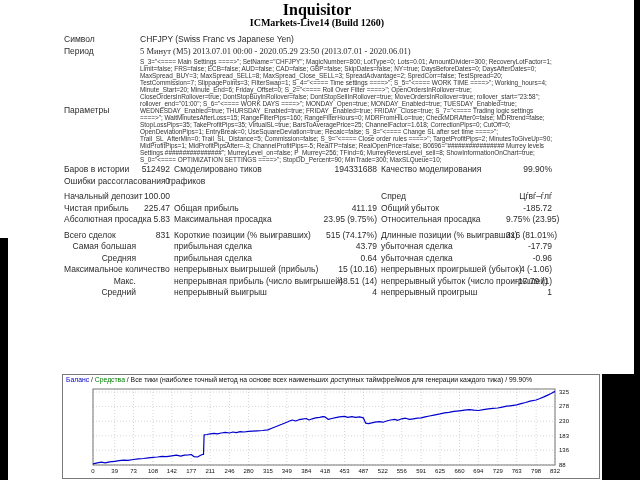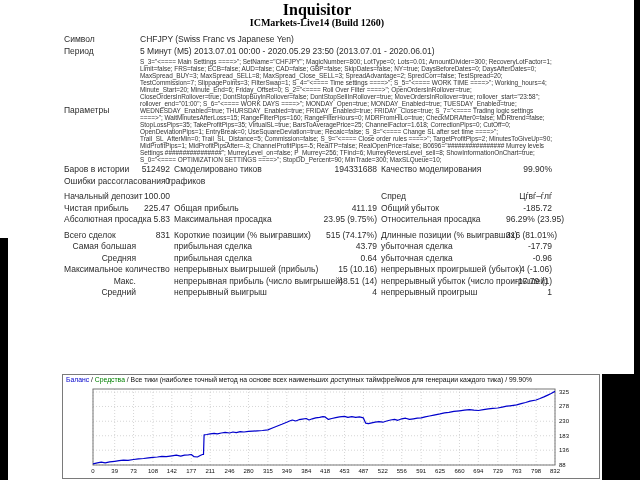--- a/index.html
+++ b/index.html
@@ -45,21 +45,21 @@
         <col style="width:125px">
         <col style="width:50px">
     </colgroup>
     <tbody id="rows">
         <tr>
           <td class="c1">Символ</td>
           <td colspan="5" class="" style="white-space: normal;">CHFJPY (Swiss Franc vs Japanese Yen)</td>
         </tr>
         <tr>
           <td class="c1">Период</td>
-          <td colspan="5" class="" style="white-space: normal;">5 Минут (M5) 2013.07.01 00:00 - 2020.05.29 23:50 (2013.07.01 - 2020.06.01)</td>
+          <td colspan="5" class="" style="white-space: normal; font-family: Liberation Serif, serif;">5 Минут (M5) 2013.07.01 00:00 - 2020.05.29 23:50 (2013.07.01 - 2020.06.01)</td>
         </tr>
         <tr>
           <td class="c1">Параметры</td>
           <td colspan="5" class="params" style="white-space: normal;">S_3="&lt;==== Main Settings ====&gt;"; SetName="CHFJPY"; MagicNumber=800; LotType=0; Lots=0.01; AmountDivider=300; RecoveryLotFactor=1; Limit=false; FRS=false; ECB=false; AUD=false; CAD=false; GBP=false; SkipDates=false; NY=true; DaysBeforeDates=0; DaysAfterDates=0; MaxSpread_BUY=3; MaxSpread_SELL=8; MaxSpread_Close_SELL=3; SpreadAdvantage=2; SpredCorr=false; TestSpread=20; TestCommission=7; SlippagePoints=3; FilterSwap=1; S_4="&lt;==== Time settings ====&gt;"; S_5="&lt;==== WORK TIME ====&gt;"; Working_hours=4; Minute_Start=20; Minute_End=6; Friday_Offset=0; S_2="&lt;==== Roll Over Filter ====&gt;"; OpenOrdersInRollover=true; CloseOrdersInRollover=true; DontStopBuyInRollover=false; DontStopSellInRollover=true; MoveOrdersInRollover=true; rollover_start="23:58"; rollover_end="01:00"; S_6="&lt;==== WORK DAYS ====&gt;"; MONDAY_Open=true; MONDAY_Enabled=true; TUESDAY_Enabled=true; WEDNESDAY_Enabled=true; THURSDAY_Enabled=true; FRIDAY_Enabled=true; FRIDAY_Close=true; S_7="&lt;==== Trading logic settings ====&gt;"; WaitMinutesAfterLoss=15; RangeFilterPips=160; RangeFilterHours=0; MDRFromHiLo=true; CheckMDRAfter0=false; MDRtrend=false; StopLossPips=35; TakeProfitPips=35; VirtualSL=true; BarsToAveragePrice=25; ChannelFactor=1.618; CorrectionPips=0; CutOff=0; OpenDeviationPips=1; EntryBreak=0; UseSquareDeviation=true; Recalc=false; S_8="&lt;==== Change SL after set time ====&gt;"; Trail_SL_AfterMin=0; Trail_SL_Distance=5; Commission=false; S_9="&lt;==== Close order rules ====&gt;"; TargetProfitPips=2; MinutesToGiveUp=90; MidProfitPips=1; MidProfitPipsAfter=-3; ChannelProfitPips=-5; RealTP=false; RealOpenPrice=false; B0696="################ Murrey levels Settings ################"; MurreyLevel_on=false; P_Murrey=256; TFind=6; MurreyReversLevel_sell=8; ShowInformationOnChart=true; S_0="&lt;==== OPTIMIZATION SETTINGS ====&gt;"; StopDD_Percent=90; MinTrade=300; MaxSLQueue=10;</td>
         </tr>
         <tr>
           <td class="c1">Баров в истории</td>
           <td class="num">512492</td>
           <td>Смоделировано тиков</td>
           <td class="num">194331688</td>
@@ -92,21 +92,21 @@
           <td class="num">411.19</td>
           <td>Общий убыток</td>
           <td class="num">-185.72</td>
         </tr>
         <tr>
           <td class="c1">Абсолютная просадка</td>
           <td class="num">5.83</td>
           <td>Максимальная просадка</td>
           <td class="num">23.95 (9.75%)</td>
           <td>Относительная просадка</td>
-          <td class="num">96.29% (23.95)</td>
+          <td class="num">9.75% (23.95)</td>
         </tr>
         <tr class="gap">
           <td colspan="6"></td>
         </tr>
         <tr>
           <td class="c1">Всего сделок</td>
           <td class="num">831</td>
           <td>Короткие позиции (% выигравших)</td>
           <td class="num">515 (74.17%)</td>
           <td>Длинные позиции (% выигравших)</td>

